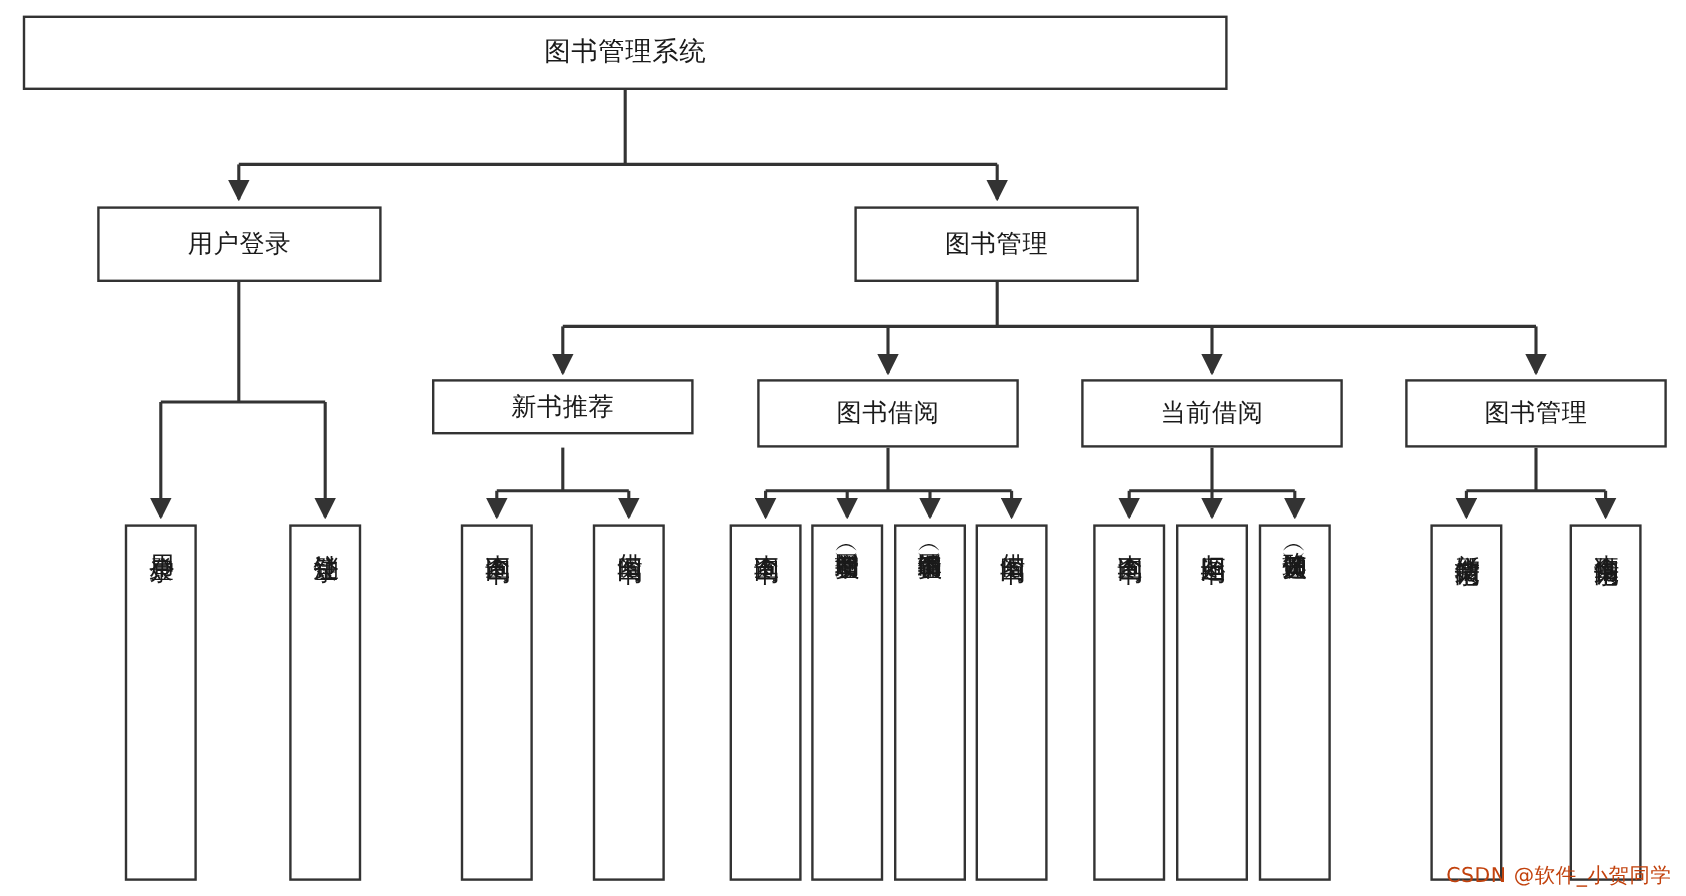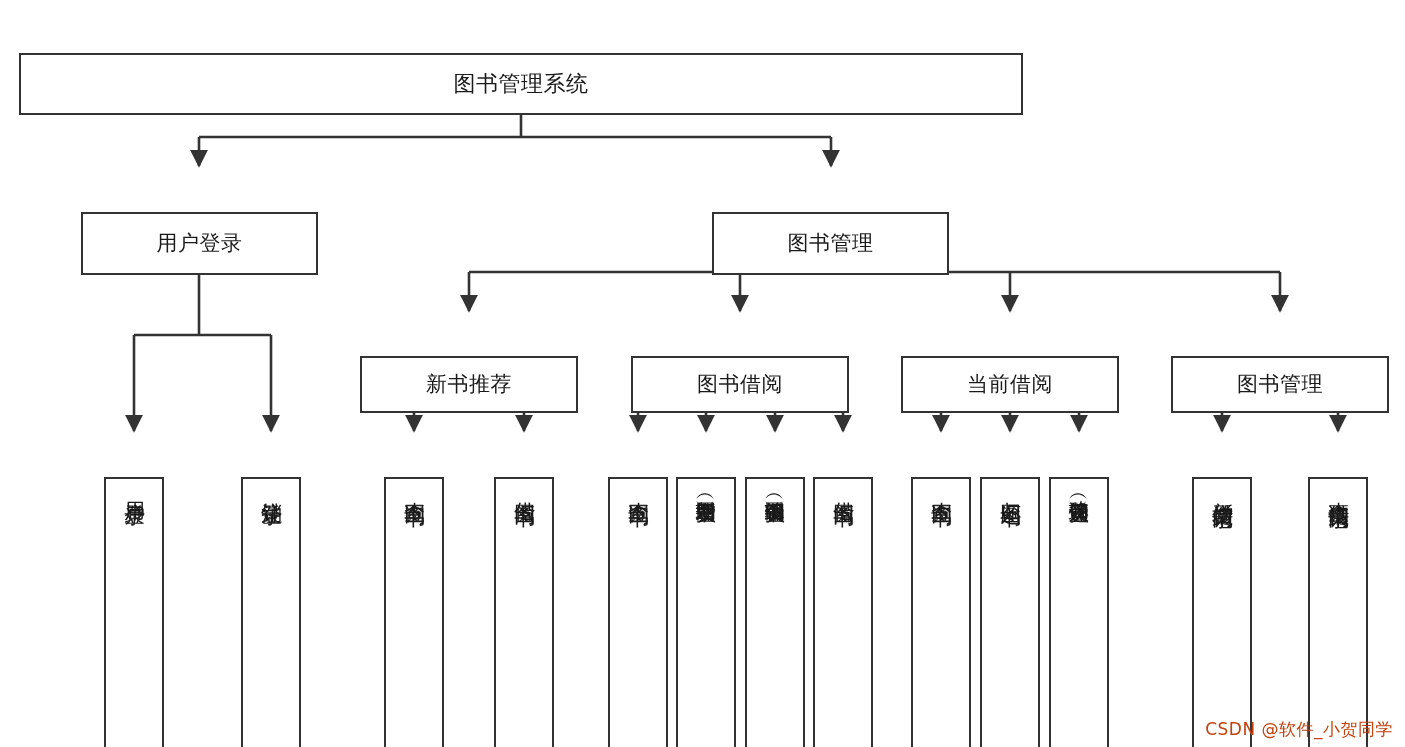--- a/index.html
+++ b/index.html
@@ -27,21 +27,20 @@
   }
   .node {
     position: absolute;
     box-sizing: border-box;
     border: 2.5px solid #333333;
     background: #ffffff;
     display: flex;
     align-items: center;
     justify-content: center;
     color: #1a1a1a;
-    margin-top: 40px;
   }
   .node .label {
     display: block;
     text-align: center;
     line-height: 1.18;
     letter-spacing: 0.5px;
   }
   .node.horizontal .label {
     font-size: 21px;
   }
@@ -134,21 +133,21 @@
     <span class="label">图书管理系统</span>
   </div>
 
   <div class="node horizontal" style="left:81px; top:172px; width:237px; height:63px;">
     <span class="label">用户登录</span>
   </div>
   <div class="node horizontal" style="left:712px; top:172px; width:237px; height:63px;">
     <span class="label">图书管理</span>
   </div>
 
-  <div class="node horizontal" style="left:360px; top:316px; width:218px; height:57px;">
+  <div class="node horizontal" style="left:360px; top:316px; width:218px; height:46px;">
     <span class="label">新书推荐</span>
   </div>
   <div class="node horizontal" style="left:901px; top:316px; width:218px; height:57px;">
     <span class="label">当前借阅</span>
   </div>
   <div class="node horizontal" style="left:631px; top:316px; width:218px; height:57px;">
     <span class="label">图书借阅</span>
   </div>
   <div class="node horizontal" style="left:1171px; top:316px; width:218px; height:57px;">
     <span class="label">图书管理</span>

